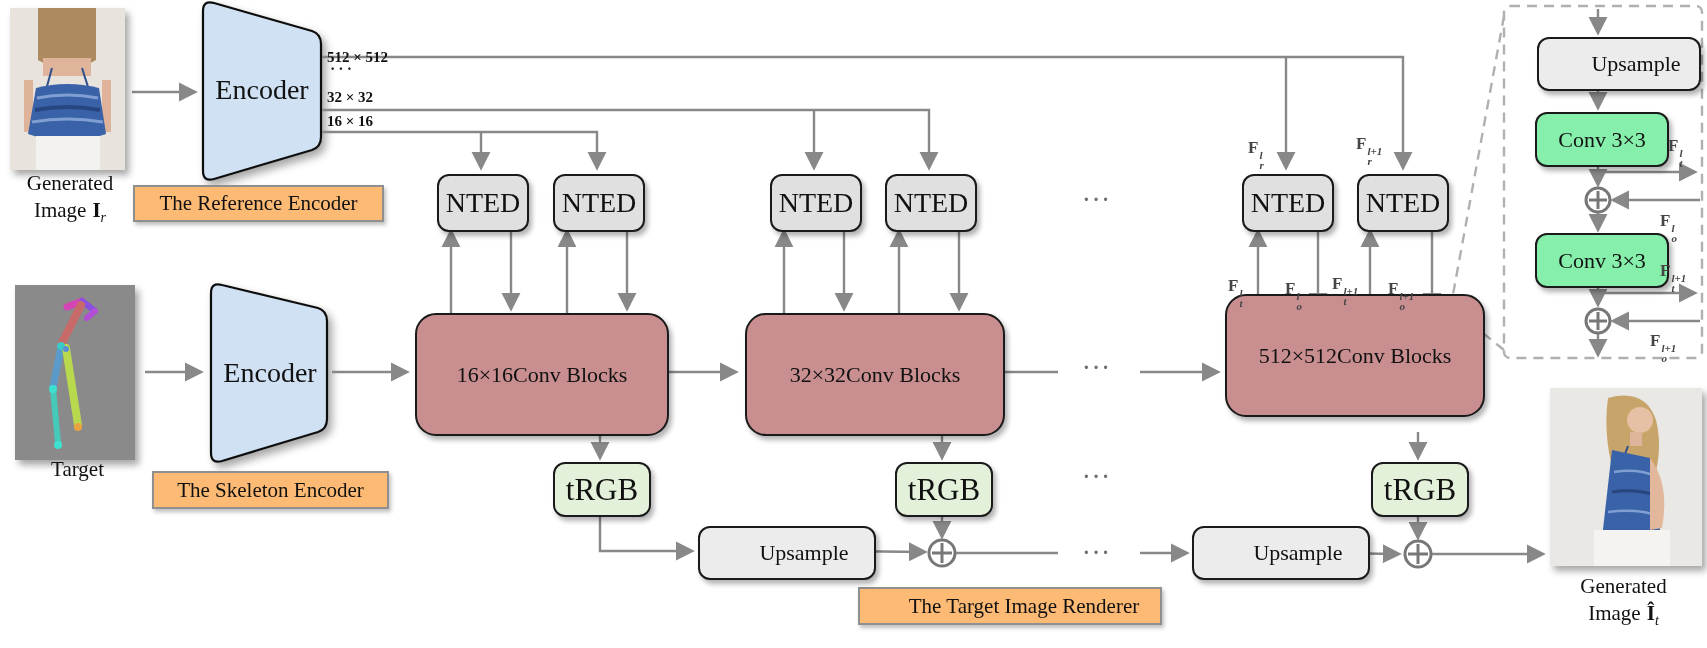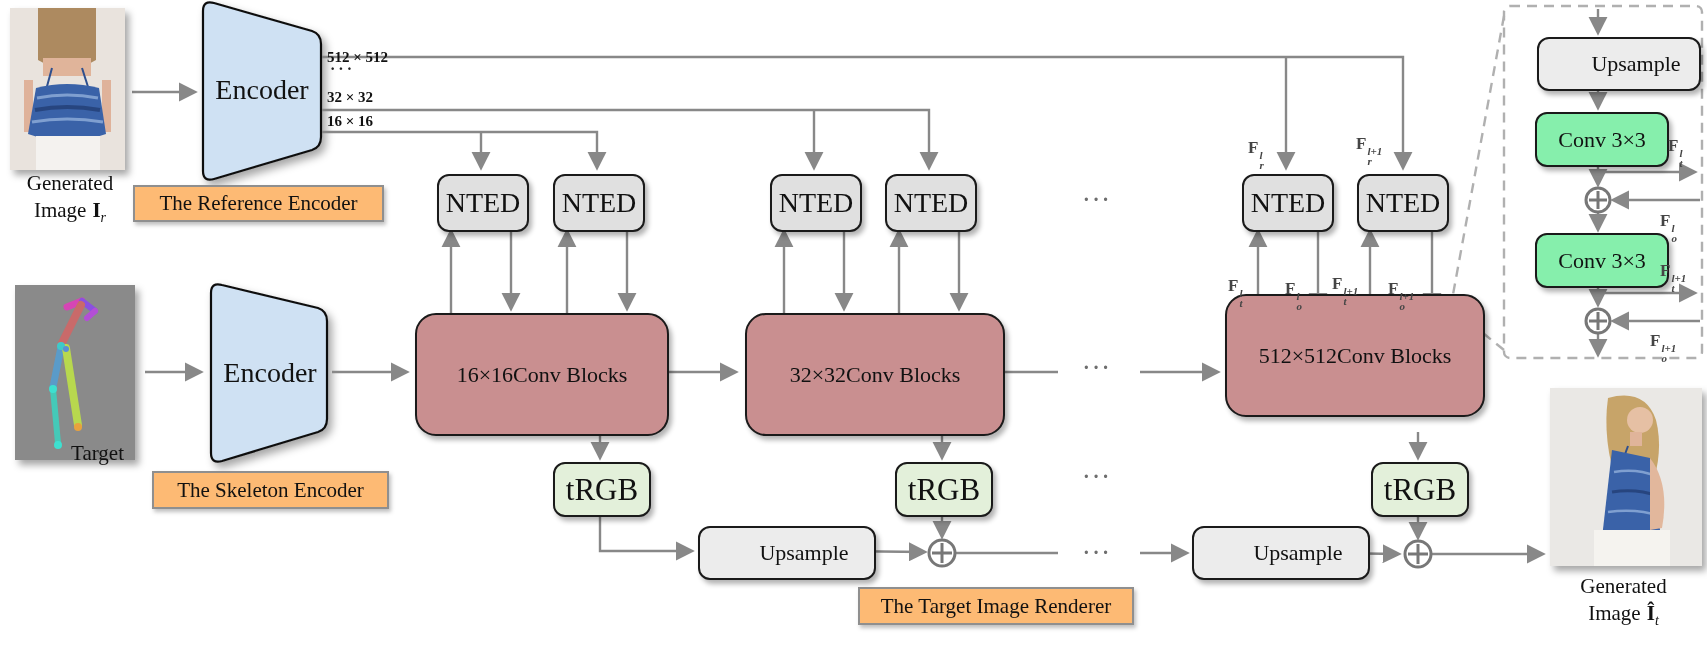--- a/index.html
+++ b/index.html
@@ -190,37 +190,37 @@
     </svg>
   </div>
 
   <div class="cap" style="left:0px;top:170px;width:140px;">
     <div>Generated</div>
     <div>
       <span>Image</span><b class="sym">I</b><sub>r</sub>
     </div>
   </div>
 
-  <div class="cap" style="left:0px;top:440px;width:155px;margin-left:20px;">
+  <div class="cap" style="left:0px;top:456px;width:155px;">
     <div>Target</div>
   </div>
 
   <div class="cap" style="left:1540px;top:573px;width:167px;">
     <div>Generated</div>
     <div>
       <span>Image</span><b class="sym">Î</b><sub>t</sub>
     </div>
   </div>
 
   <div class="enctext" style="left:205px;top:72px;width:114px;height:36px;">Encoder</div>
   <div class="enctext" style="left:213px;top:355px;width:114px;height:36px;">Encoder</div>
 
   <div class="labelbox" style="left:133px;top:185px;width:247px;height:33px;">The Reference Encoder</div>
   <div class="labelbox" style="left:152px;top:471px;width:233px;height:34px;">The Skeleton Encoder</div>
-  <div class="labelbox" style="left:858px;top:587px;width:272px;height:34px;">The Target Image Renderer</div>
+  <div class="labelbox" style="left:858px;top:587px;width:272px;height:34px;padding-left:28px;">The Target Image Renderer</div>
 
   <div class="scale" style="left:327px;top:35px;margin-top:14px;">512 × 512</div>
   <div class="dots dark" style="left:330px;top:60px;">···</div>
   <div class="scale" style="left:327px;top:89px;">32 × 32</div>
   <div class="scale" style="left:327px;top:113px;">16 × 16</div>
 
   <div class="box nted" style="left:437px;top:174px;width:88px;height:54px;">NTED</div>
   <div class="box nted" style="left:553px;top:174px;width:88px;height:54px;">NTED</div>
   <div class="box nted" style="left:770px;top:174px;width:88px;height:54px;">NTED</div>
   <div class="box nted" style="left:885px;top:174px;width:88px;height:54px;">NTED</div>

